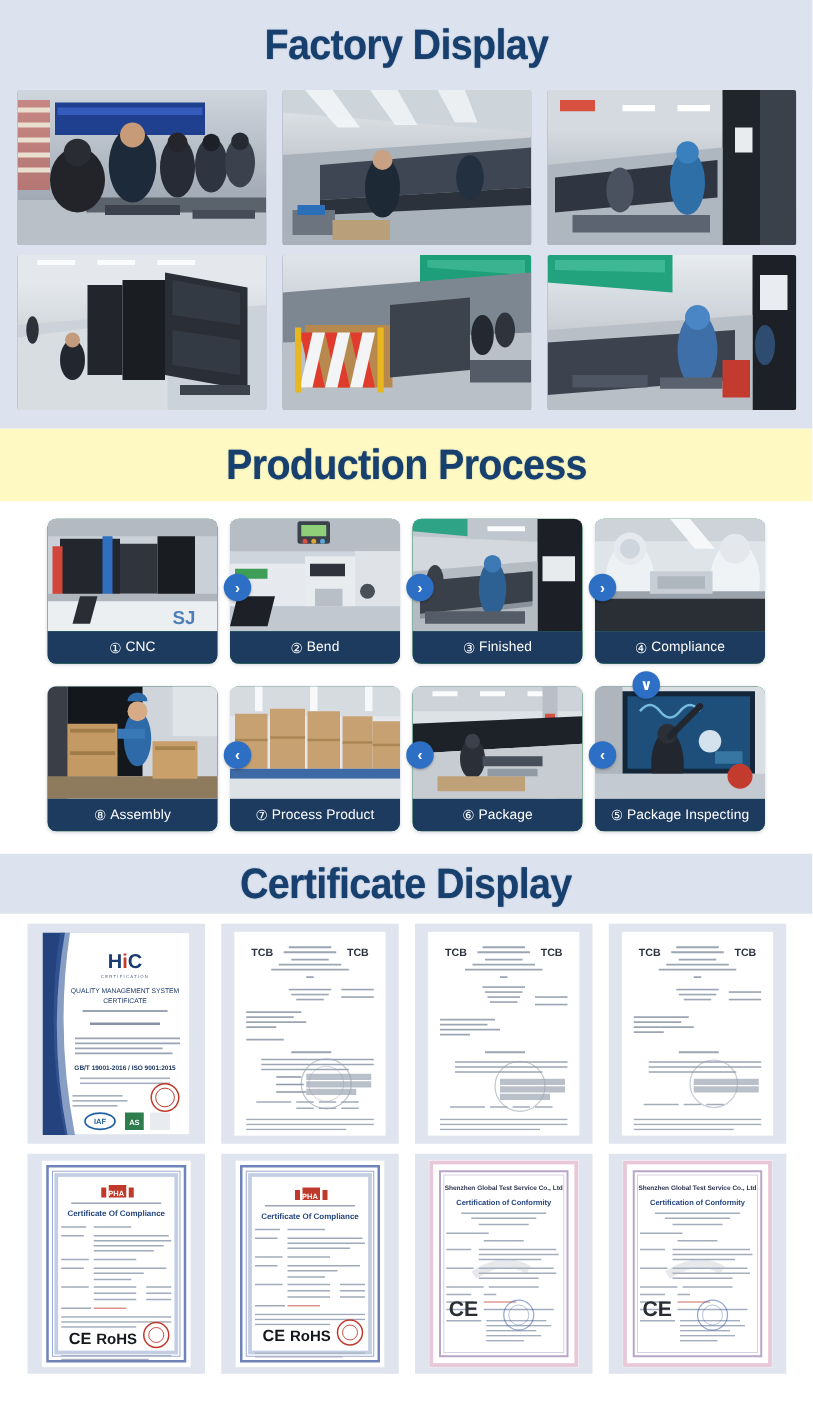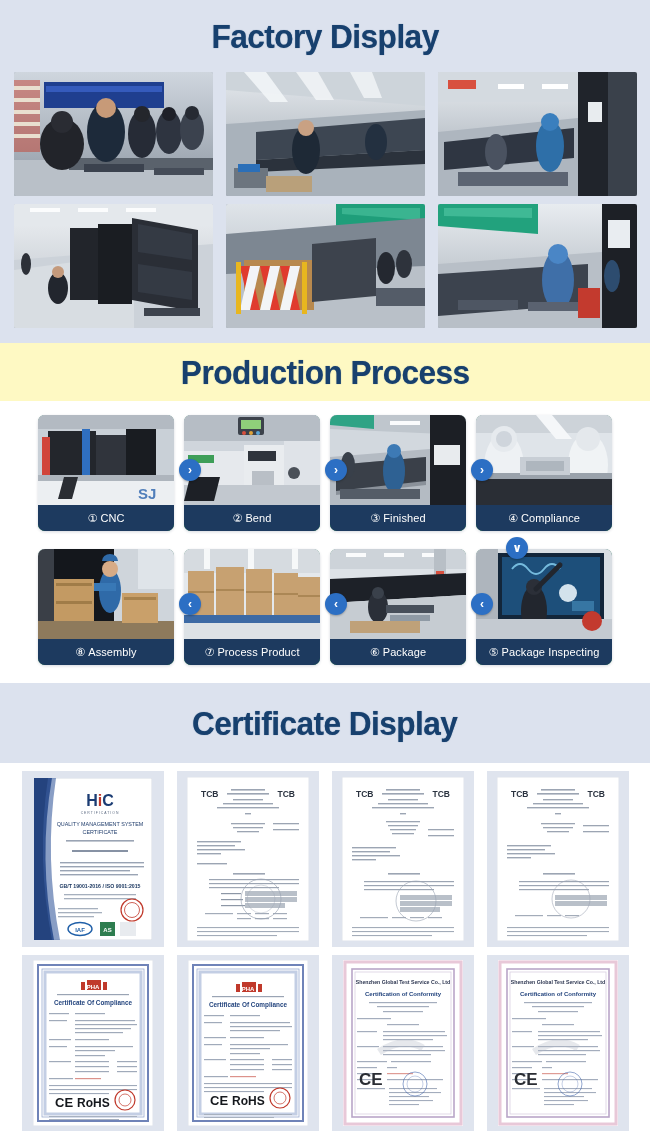--- a/index.html
+++ b/index.html
@@ -95,21 +95,21 @@
     font-size: 12px; font-weight: 700;
     line-height: 1;
     box-shadow: 0 1px 2px rgba(0,0,0,.25);
     z-index: 5;
   }
   .arrow-h { top: 44px; }
   .arrow-down { z-index: 6; }
 
   
   #certificate-section { height: 449px; background: #ffffff; }
-  #certificate-section .banner { height: 80px; background: #dce2ee; }
+  #certificate-section .banner { height: 48px; background: #dce2ee; }
   .cert-grid {
     display: grid;
     grid-template-columns: repeat(4, 142px);
     grid-auto-rows: 176px;
     justify-content: center;
     gap: 8px 13px;
     padding-top: 8px;
   }
   .cert {
     width: 142px; height: 176px;

